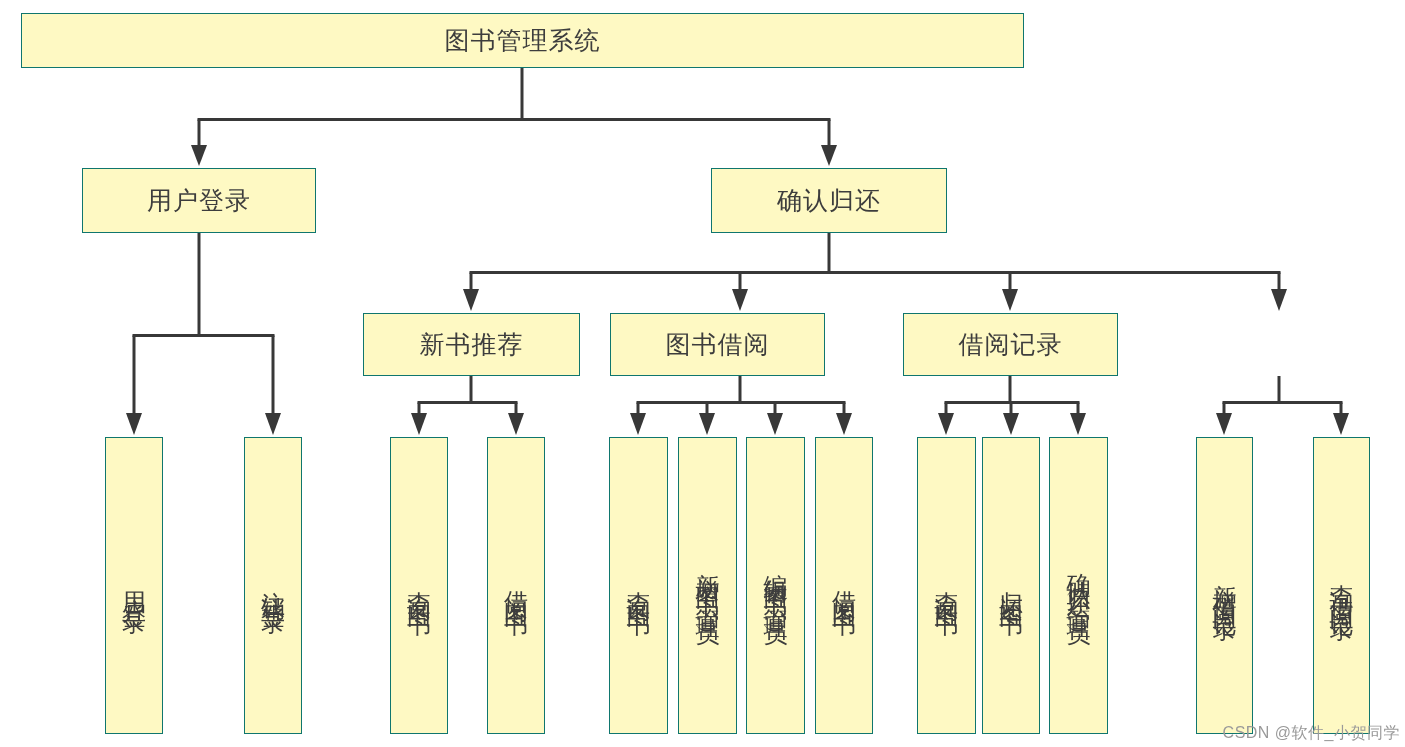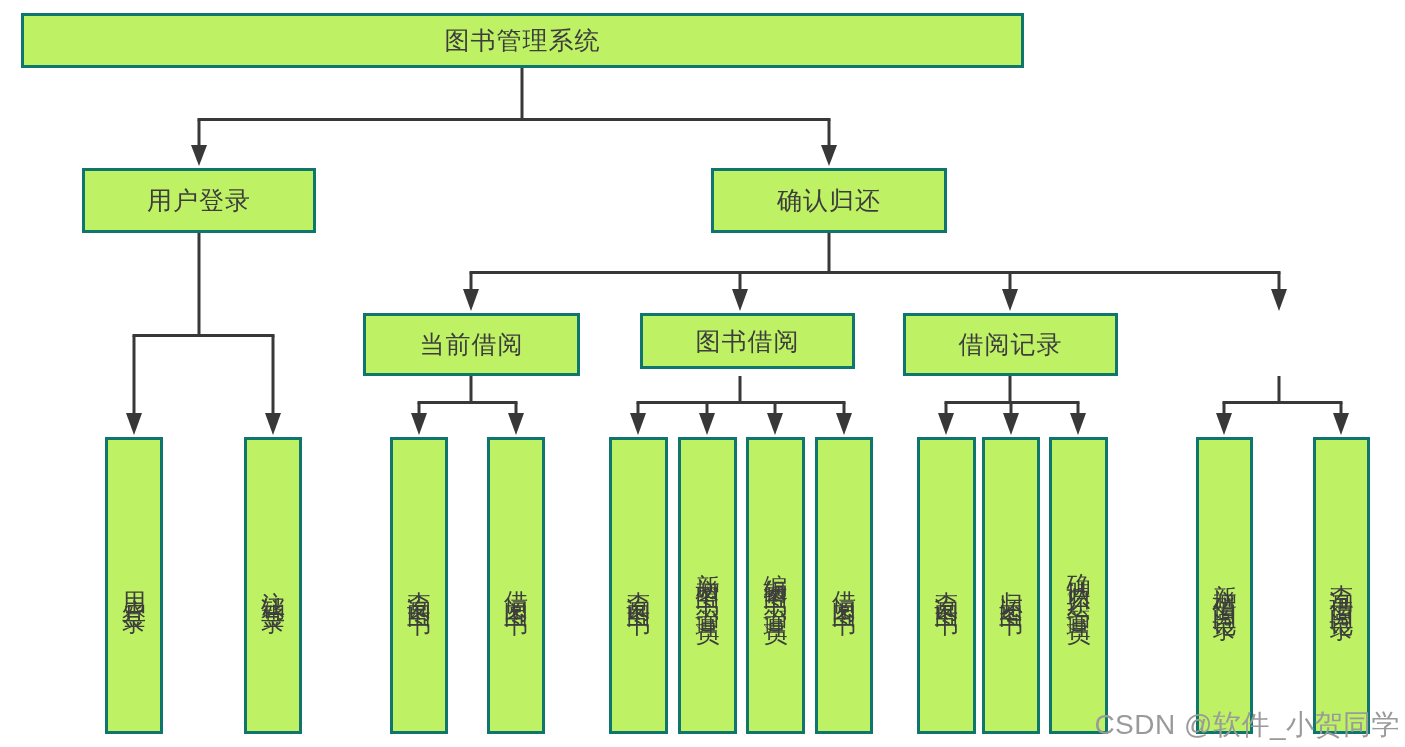--- a/index.html
+++ b/index.html
@@ -17,22 +17,22 @@
   }
   .connectors {
     position: absolute;
     left: 0;
     top: 0;
     z-index: 1;
   }
   .box {
     position: absolute;
     box-sizing: border-box;
-    background: #bef264;
-    border: 3px solid #0f766e;
+    background: #fef9c3;
+    border: 1px solid #0f766e;
     color: #3d3d3d;
     display: flex;
     align-items: center;
     justify-content: center;
     z-index: 2;
     text-align: center;
   }
   .box.h {
     font-size: 25px;
     letter-spacing: 1px;
@@ -42,21 +42,21 @@
     writing-mode: vertical-rl;
     text-orientation: mixed;
     font-size: 24px;
     letter-spacing: 7px;
     line-height: 1;
   }
   .watermark {
     position: absolute;
     right: 5px;
     bottom: 3px;
-    font-size: 28px;
+    font-size: 16px;
     color: #9a9a9a;
     letter-spacing: 0.5px;
     z-index: 5;
     white-space: nowrap;
   }
 </style>
 </head>
 <body>
 
 <div class="stage">
@@ -125,22 +125,22 @@
       <polygon points="1216,413 1232,413 1224,435"></polygon>
       <polygon points="1333,413 1349,413 1341,435"></polygon>
     </g>
   </svg>
 
   <div class="box h" style="left:21px; top:13px; width:1003px; height:55px">图书管理系统</div>
 
   <div class="box h" style="left:82px; top:168px; width:234px; height:65px">用户登录</div>
   <div class="box h" style="left:711px; top:168px; width:236px; height:65px">确认归还</div>
 
-  <div class="box h" style="left:363px; top:313px; width:217px; height:63px">当前借阅</div>
-  <div class="box h" style="left:640px; top:313px; width:215px; height:56px">图书借阅</div>
+  <div class="box h" style="left:363px; top:313px; width:217px; height:63px">新书推荐</div>
+  <div class="box h" style="left:610px; top:313px; width:215px; height:63px">图书借阅</div>
   <div class="box h" style="left:903px; top:313px; width:215px; height:63px">借阅记录</div>
 
   <div class="box v" style="left:105px; top:437px; width:58px; height:297px">用户登录</div>
   <div class="box v" style="left:244px; top:437px; width:58px; height:297px">注销登录</div>
 
   <div class="box v" style="left:390px; top:437px; width:58px; height:297px">查询图书</div>
   <div class="box v" style="left:487px; top:437px; width:58px; height:297px">借阅图书</div>
 
   <div class="box v" style="left:609px; top:437px; width:59px; height:297px">查询图书</div>
   <div class="box v" style="left:678px; top:437px; width:59px; height:297px">新增图书（管理员）</div>

